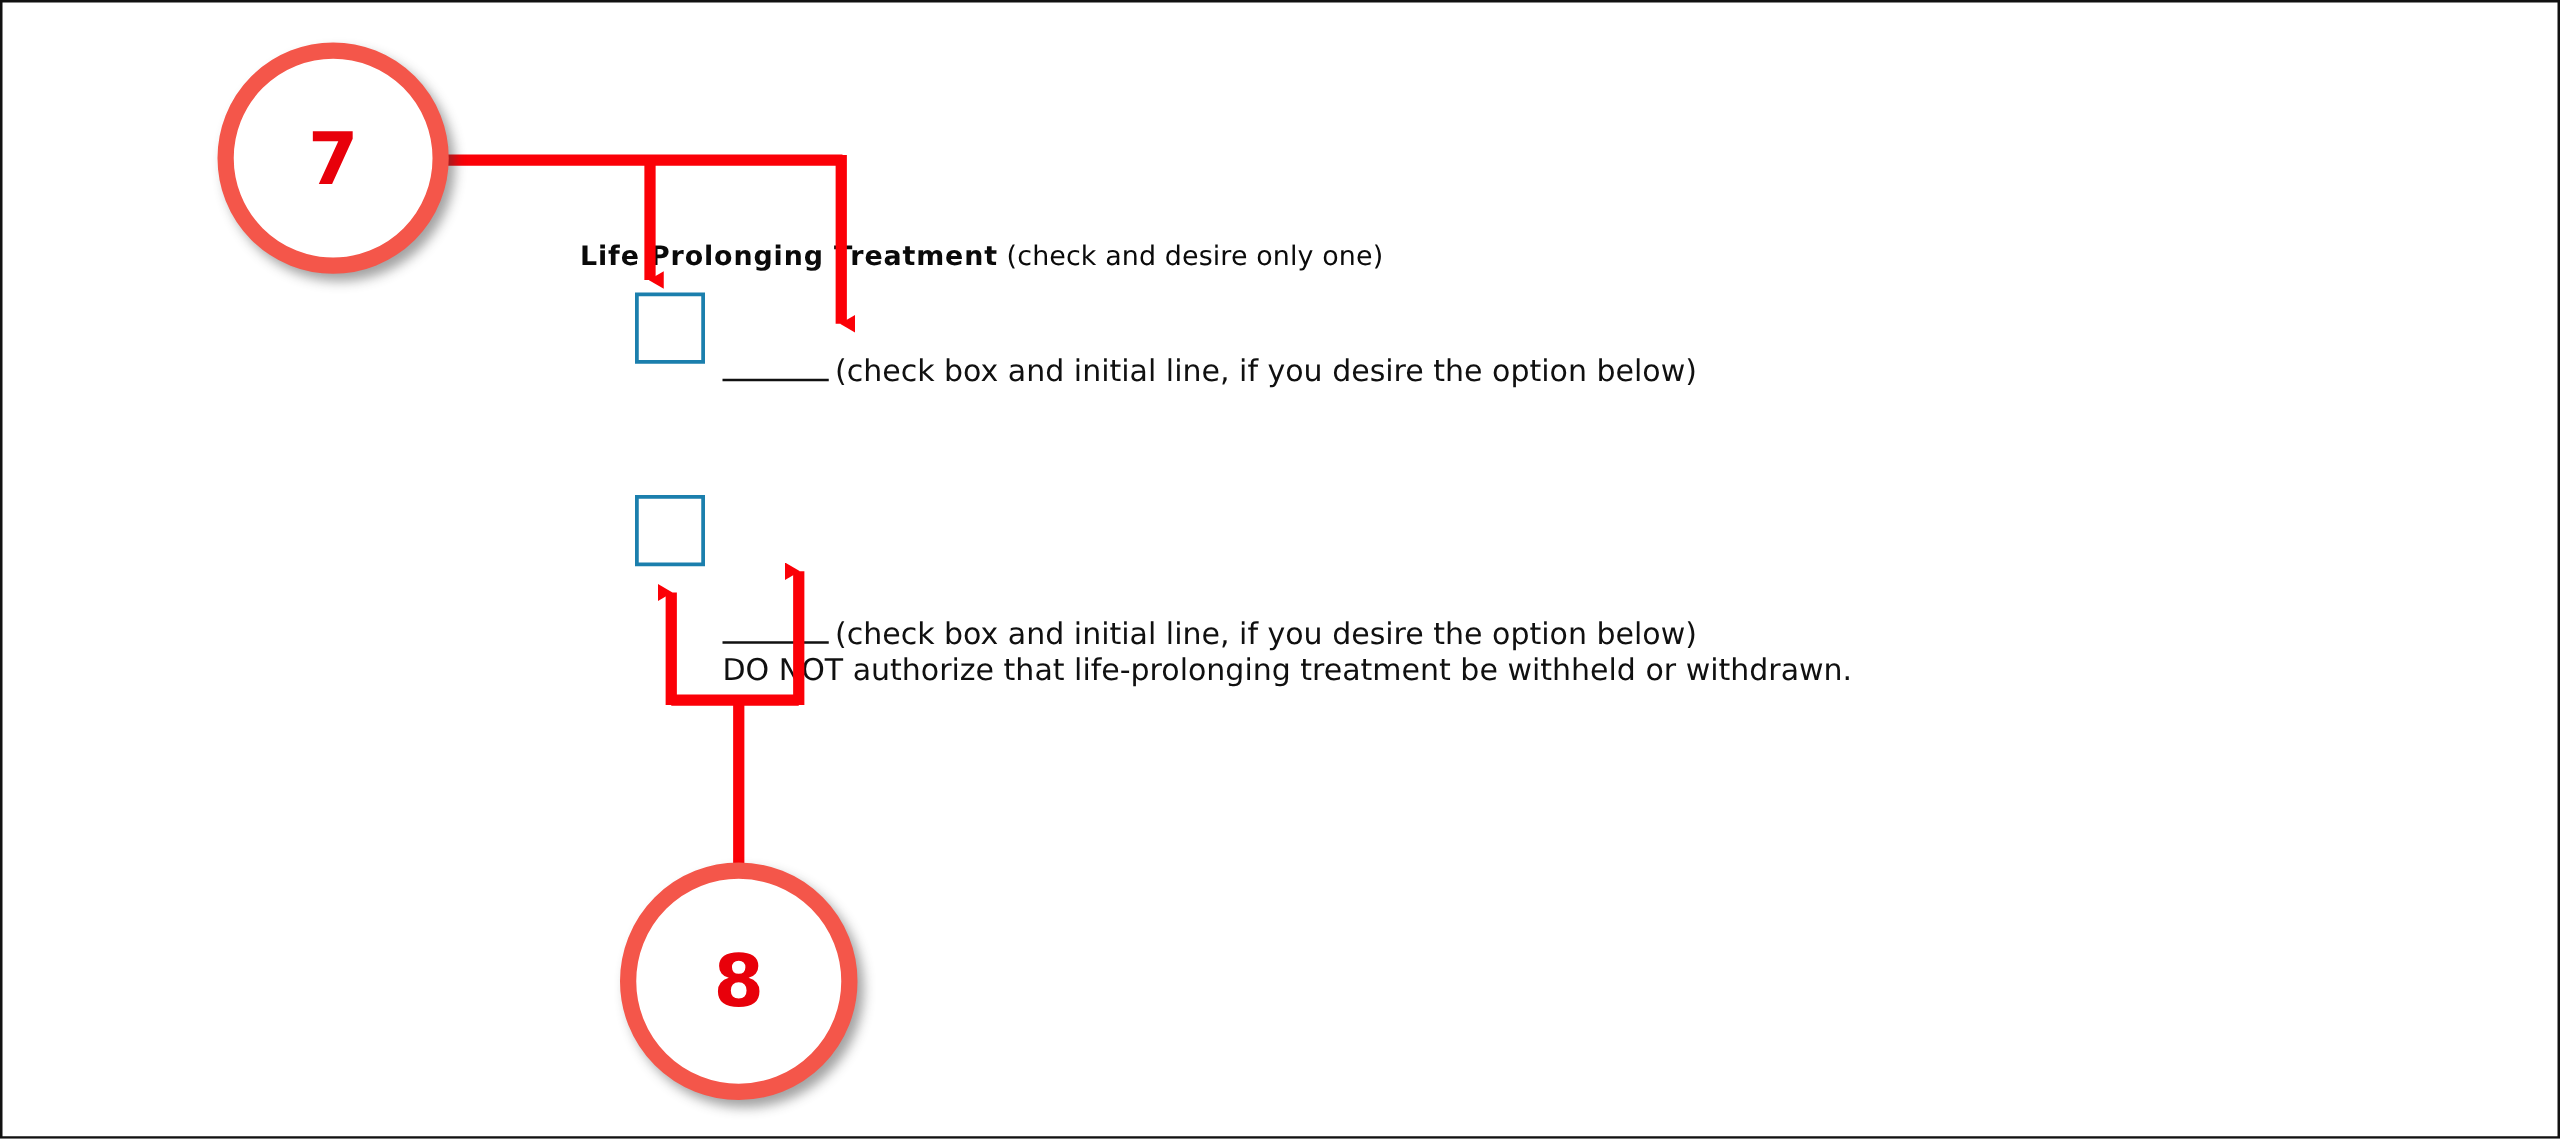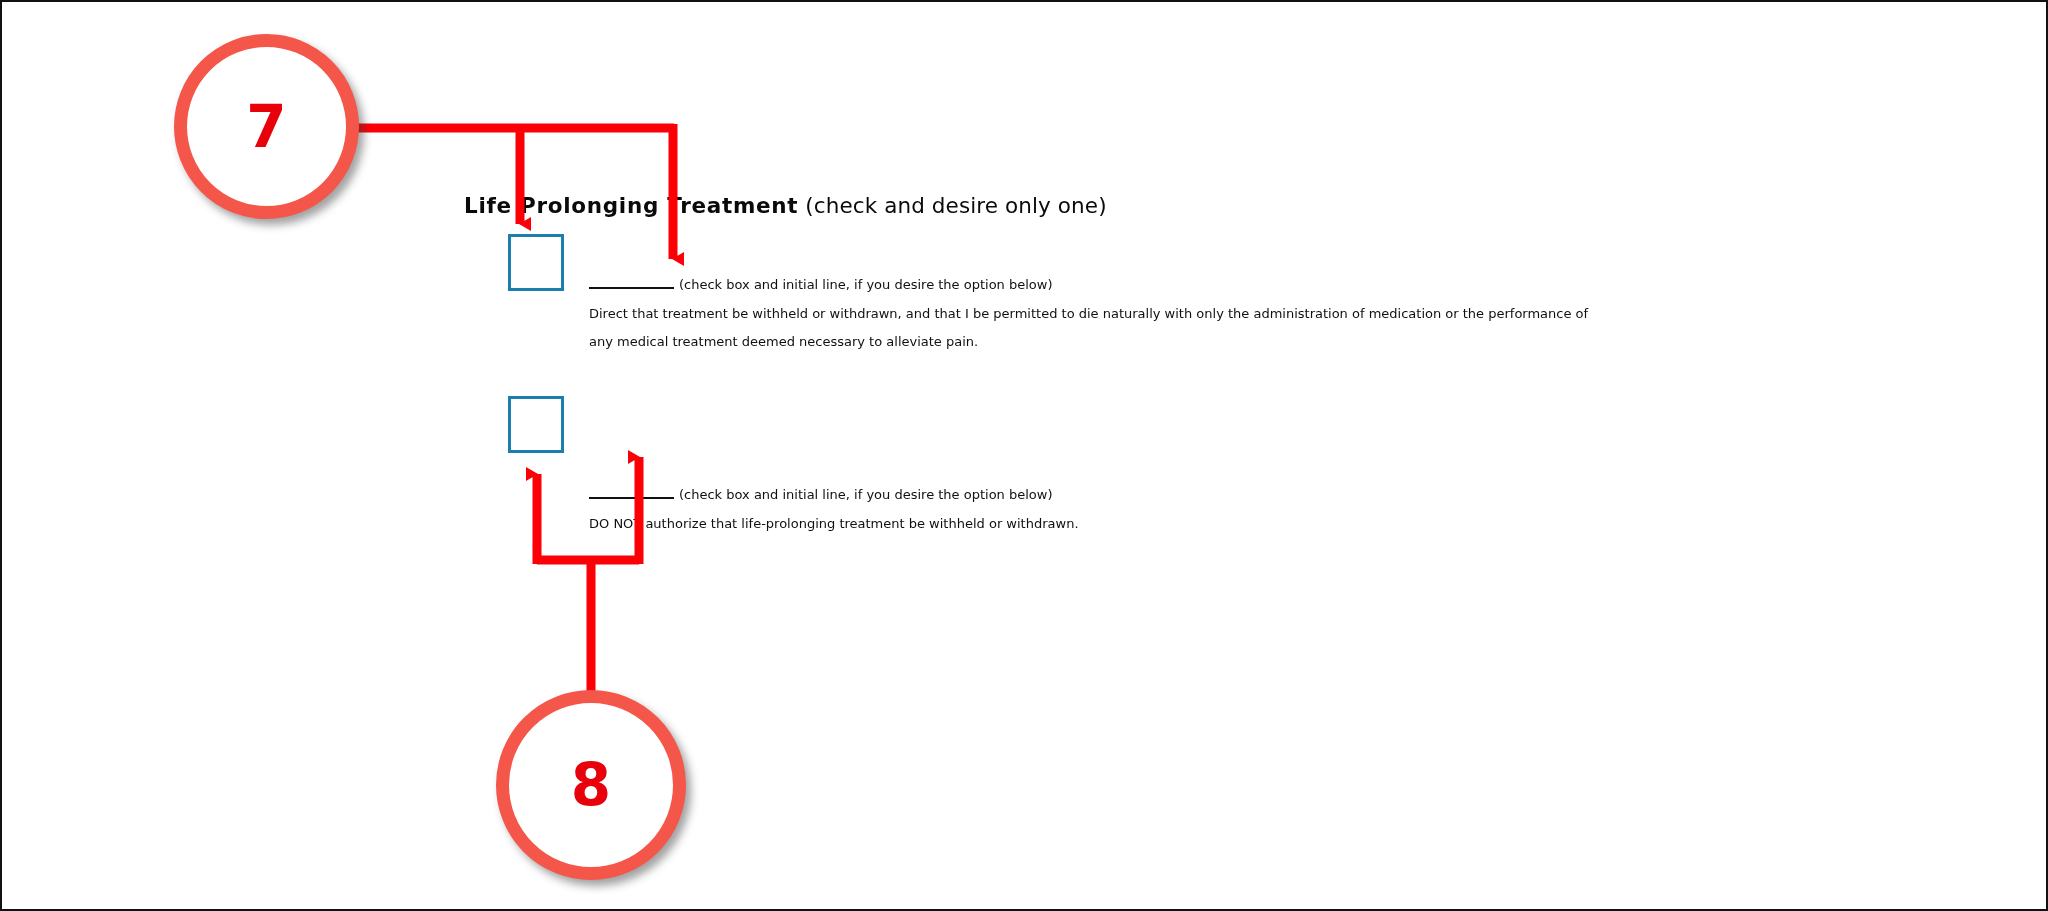--- a/index.html
+++ b/index.html
@@ -108,25 +108,26 @@
     height: 57px;
     box-sizing: border-box;
     border: 3px solid #1b7fad;
     background: #ffffff;
   }
   #option-block-1 .option-checkbox { top: 0px; }
   #option-block-2 .option-checkbox { top: 0px; }
 
   .option-text {
     position: absolute;
-    left: 125px;
+    left: 114px;
     width: 1000px;
-    font-size: 13px;
+    font-size: 24px;
     color: #101010;
     line-height: 28.5px;
+    margin-top: 12px;
   }
   #option-block-1 .option-text { top: 37px; }
   #option-block-2 .option-text { top: 85px; }
 
   .initial-line {
     display: inline-block;
     width: 85px;
     border-bottom: 2.5px solid #111111;
     height: 14px;
     vertical-align: baseline;
@@ -143,21 +144,20 @@
   <div id="document-content">
 
     <div id="section-heading">
       <span class="heading-strong">Life Prolonging Treatment</span><span class="heading-note"> (check and desire only one)</span>
     </div>
 
     <div class="option-block" id="option-block-1">
       <div class="option-checkbox"></div>
       <div class="option-text">
         <span class="initial-line"></span><span class="option-instruction">(check box and initial line, if you desire the option below)</span>
-        <span class="option-body">Direct that treatment be withheld or withdrawn, and that I be permitted to die naturally with only the administration of medication or the performance of any medical treatment deemed necessary to alleviate pain.</span>
       </div>
     </div>
 
     <div class="option-block" id="option-block-2">
       <div class="option-checkbox"></div>
       <div class="option-text">
         <span class="initial-line"></span><span class="option-instruction">(check box and initial line, if you desire the option below)</span>
         <span class="option-body">DO NOT authorize that life-prolonging treatment be withheld or withdrawn.</span>
       </div>
     </div>

